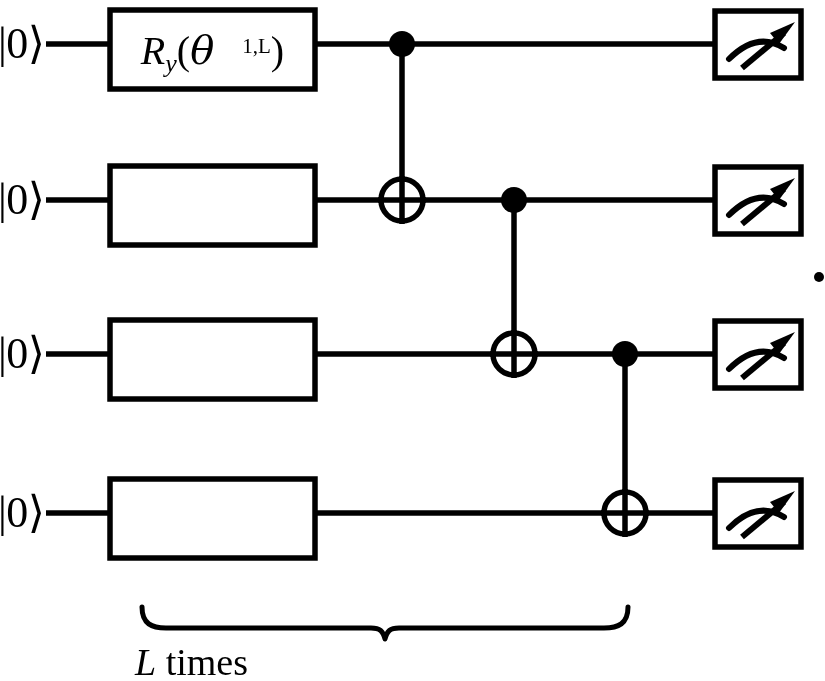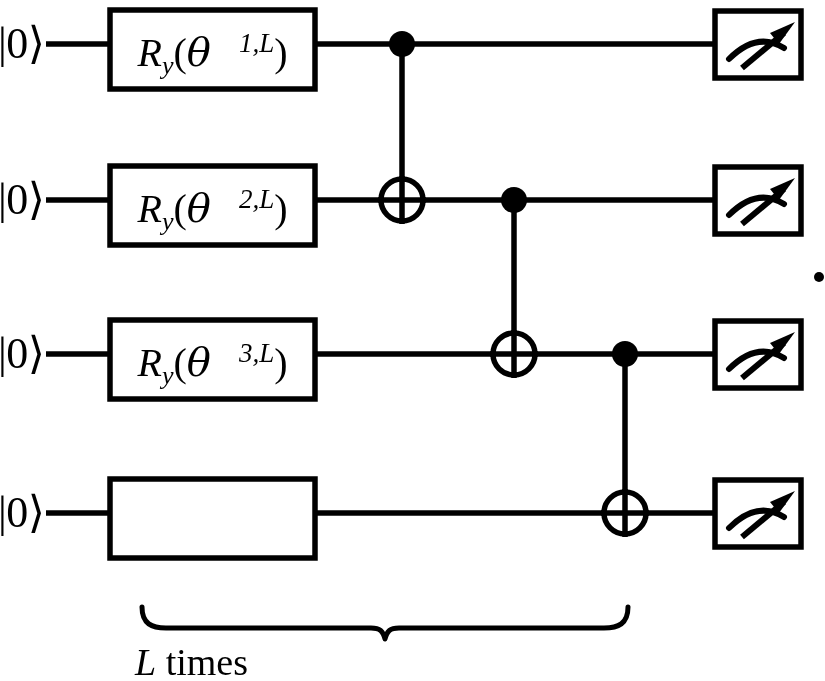--- a/index.html
+++ b/index.html
@@ -86,23 +86,22 @@
     font-style: italic;
     font-size: 26px;
     vertical-align: -0.30em;
     letter-spacing: 0;
   }
   .gate-label .theta {
     font-style: italic;
     font-family: "DejaVu Serif", "Liberation Serif", serif;
   }
   .gate-label .sup {
-    font-size: 27px;
+    font-size: 21px;
     vertical-align: 0.52em;
-    font-style: italic;
     letter-spacing: 0;
     margin-left: 28px;
   }
   .gate-label .paren { font-style: normal; }
   .caption {
     font-size: 38px;
     width: 500px;
   }
   .caption .ital { font-style: italic; }
 </style>
@@ -190,26 +189,20 @@
 
   <div class="lbl ket" style="left:-2px; top:22px;">|0⟩</div>
   <div class="lbl ket" style="left:-2px; top:178px;">|0⟩</div>
   <div class="lbl ket" style="left:-2px; top:332px;">|0⟩</div>
   <div class="lbl ket" style="left:-2px; top:491px;">|0⟩</div>
 
   <div class="lbl gate-label" style="left:110px; top:30px;">
     <span class="rsym">R</span><span class="sub">y</span><span class="paren">(</span><span class="theta">θ</span><span class="sup">1,L</span><span class="paren">)</span>
   </div>
 
-  <div class="lbl gate-label" style="left:110px; top:186px;">
-    <span class="rsym">R</span><span class="sub">y</span><span class="paren">(</span><span class="theta">θ</span><span class="sup">2,L</span><span class="paren">)</span>
-  </div>
-
-  <div class="lbl gate-label" style="left:110px; top:340px;">
-    <span class="rsym">R</span><span class="sub">y</span><span class="paren">(</span><span class="theta">θ</span><span class="sup">3,L</span><span class="paren">)</span>
-  </div>
+
 
 
   <div class="lbl caption" style="left:135px; top:643px;">
     <span class="ital">L</span>&nbsp;<span>times</span>
   </div>
 
 </div>
 
 </body></html>

